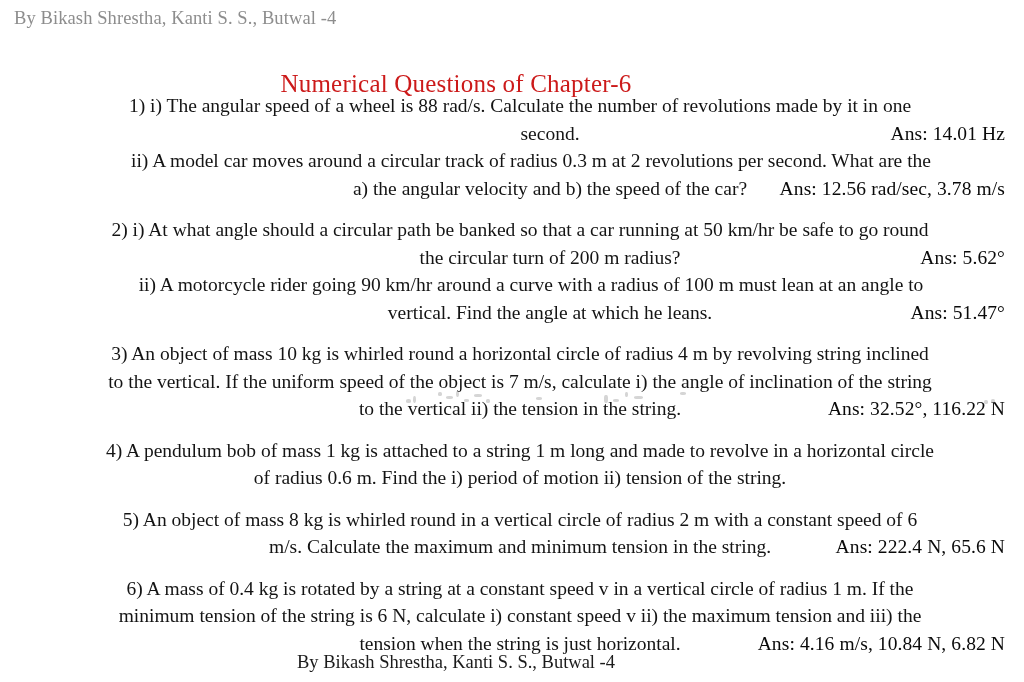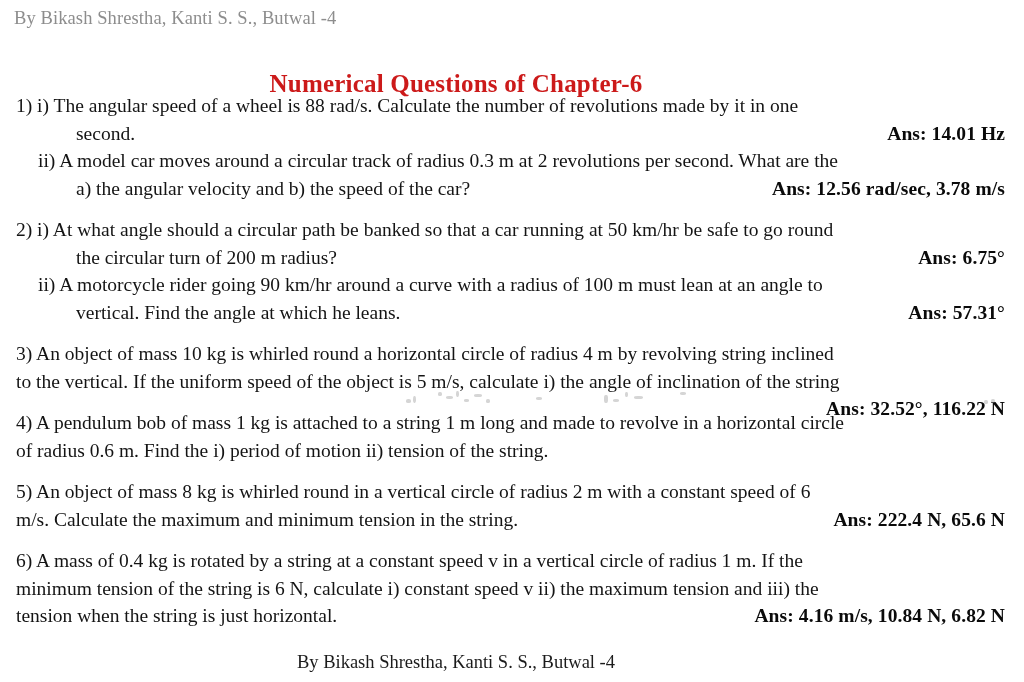--- a/index.html
+++ b/index.html
@@ -39,21 +39,21 @@
 
   
   .doc-title {
     position: absolute;
     left: 0;
     right: 0;
     top: 52px;
     text-align: center;
     font-size: 25px;
     line-height: 30px;
-    font-weight: bold;
+    font-weight: normal;
     color: #cc1a1a;
     letter-spacing: 0.2px;
   }
 
   
   .body-block {
     position: absolute;
     left: 0;
     top: 92px;
     width: 1024px;
@@ -64,31 +64,32 @@
   }
 
   
   .line {
     position: relative;
     display: block;
     font-size: 19.5px;
     line-height: 27.5px;
     white-space: nowrap;
     color: #141414;
+    text-align: center;
   }
 
   .line .txt {
     display: inline;
   }
 
   .line .ans {
     position: absolute;
     right: 19px;
     top: 0;
-    font-weight: bold;
+    font-weight: normal;
     color: #0a0a0a;
     letter-spacing: 0.1px;
   }
 
   
   .ind-0  { padding-left: 16px; }   
   .ind-1  { padding-left: 38px; }   
   .ind-2  { padding-left: 76px; }   
   .ind-w  { padding-left: 16px; }   
 
@@ -131,28 +132,28 @@
 
   <div class="body-block" id="body-block">
       <div class="qgroup">
         <div class="line ind-0"><span class="txt">1) i) The angular speed of a wheel is 88 rad/s. Calculate the number of revolutions made by it in one</span></div>
         <div class="line ind-2"><span class="txt">second.</span><span class="ans">Ans: 14.01 Hz</span></div>
         <div class="line ind-1"><span class="txt">ii) A model car moves around a circular track of radius 0.3 m at 2 revolutions per second. What are the</span></div>
         <div class="line ind-2"><span class="txt">a) the angular velocity and b) the speed of the car?</span><span class="ans">Ans: 12.56 rad/sec, 3.78 m/s</span></div>
       </div>
       <div class="qgroup">
         <div class="line ind-0"><span class="txt">2) i) At what angle should a circular path be banked so that a car running at 50 km/hr be safe to go round</span></div>
-        <div class="line ind-2"><span class="txt">the circular turn of 200 m radius?</span><span class="ans">Ans: 6.75°</span></div>
+        <div class="line ind-2"><span class="txt">the circular turn of 200 m radius?</span><span class="ans">Ans: 5.62°</span></div>
         <div class="line ind-1"><span class="txt">ii) A motorcycle rider going 90 km/hr around a curve with a radius of 100 m must lean at an angle to</span></div>
-        <div class="line ind-2"><span class="txt">vertical. Find the angle at which he leans.</span><span class="ans">Ans: 57.31°</span></div>
+        <div class="line ind-2"><span class="txt">vertical. Find the angle at which he leans.</span><span class="ans">Ans: 51.47°</span></div>
       </div>
       <div class="qgroup">
         <div class="line ind-0"><span class="txt">3) An object of mass 10 kg is whirled round a horizontal circle of radius 4 m by revolving string inclined</span></div>
-        <div class="line ind-w"><span class="txt">to the vertical. If the uniform speed of the object is 5 m/s, calculate i) the angle of inclination of the string</span></div>
-        <div class="line ind-w"><span class="ans">Ans: 32.52°, 116.22 N</span></div>
+        <div class="line ind-w"><span class="txt">to the vertical. If the uniform speed of the object is 7 m/s, calculate i) the angle of inclination of the string</span></div>
+        <div class="line ind-w"><span class="txt">to the vertical ii) the tension in the string.</span><span class="ans">Ans: 32.52°, 116.22 N</span></div>
       </div>
       <div class="qgroup">
         <div class="line ind-0"><span class="txt">4) A pendulum bob of mass 1 kg is attached to a string 1 m long and made to revolve in a horizontal circle</span></div>
         <div class="line ind-w"><span class="txt">of radius 0.6 m. Find the i) period of motion ii) tension of the string.</span></div>
       </div>
       <div class="qgroup">
         <div class="line ind-0"><span class="txt">5) An object of mass 8 kg is whirled round in a vertical circle of radius 2 m with a constant speed of 6</span></div>
         <div class="line ind-w"><span class="txt">m/s. Calculate the maximum and minimum tension in the string.</span><span class="ans">Ans: 222.4 N, 65.6 N</span></div>
       </div>
       <div class="qgroup">

